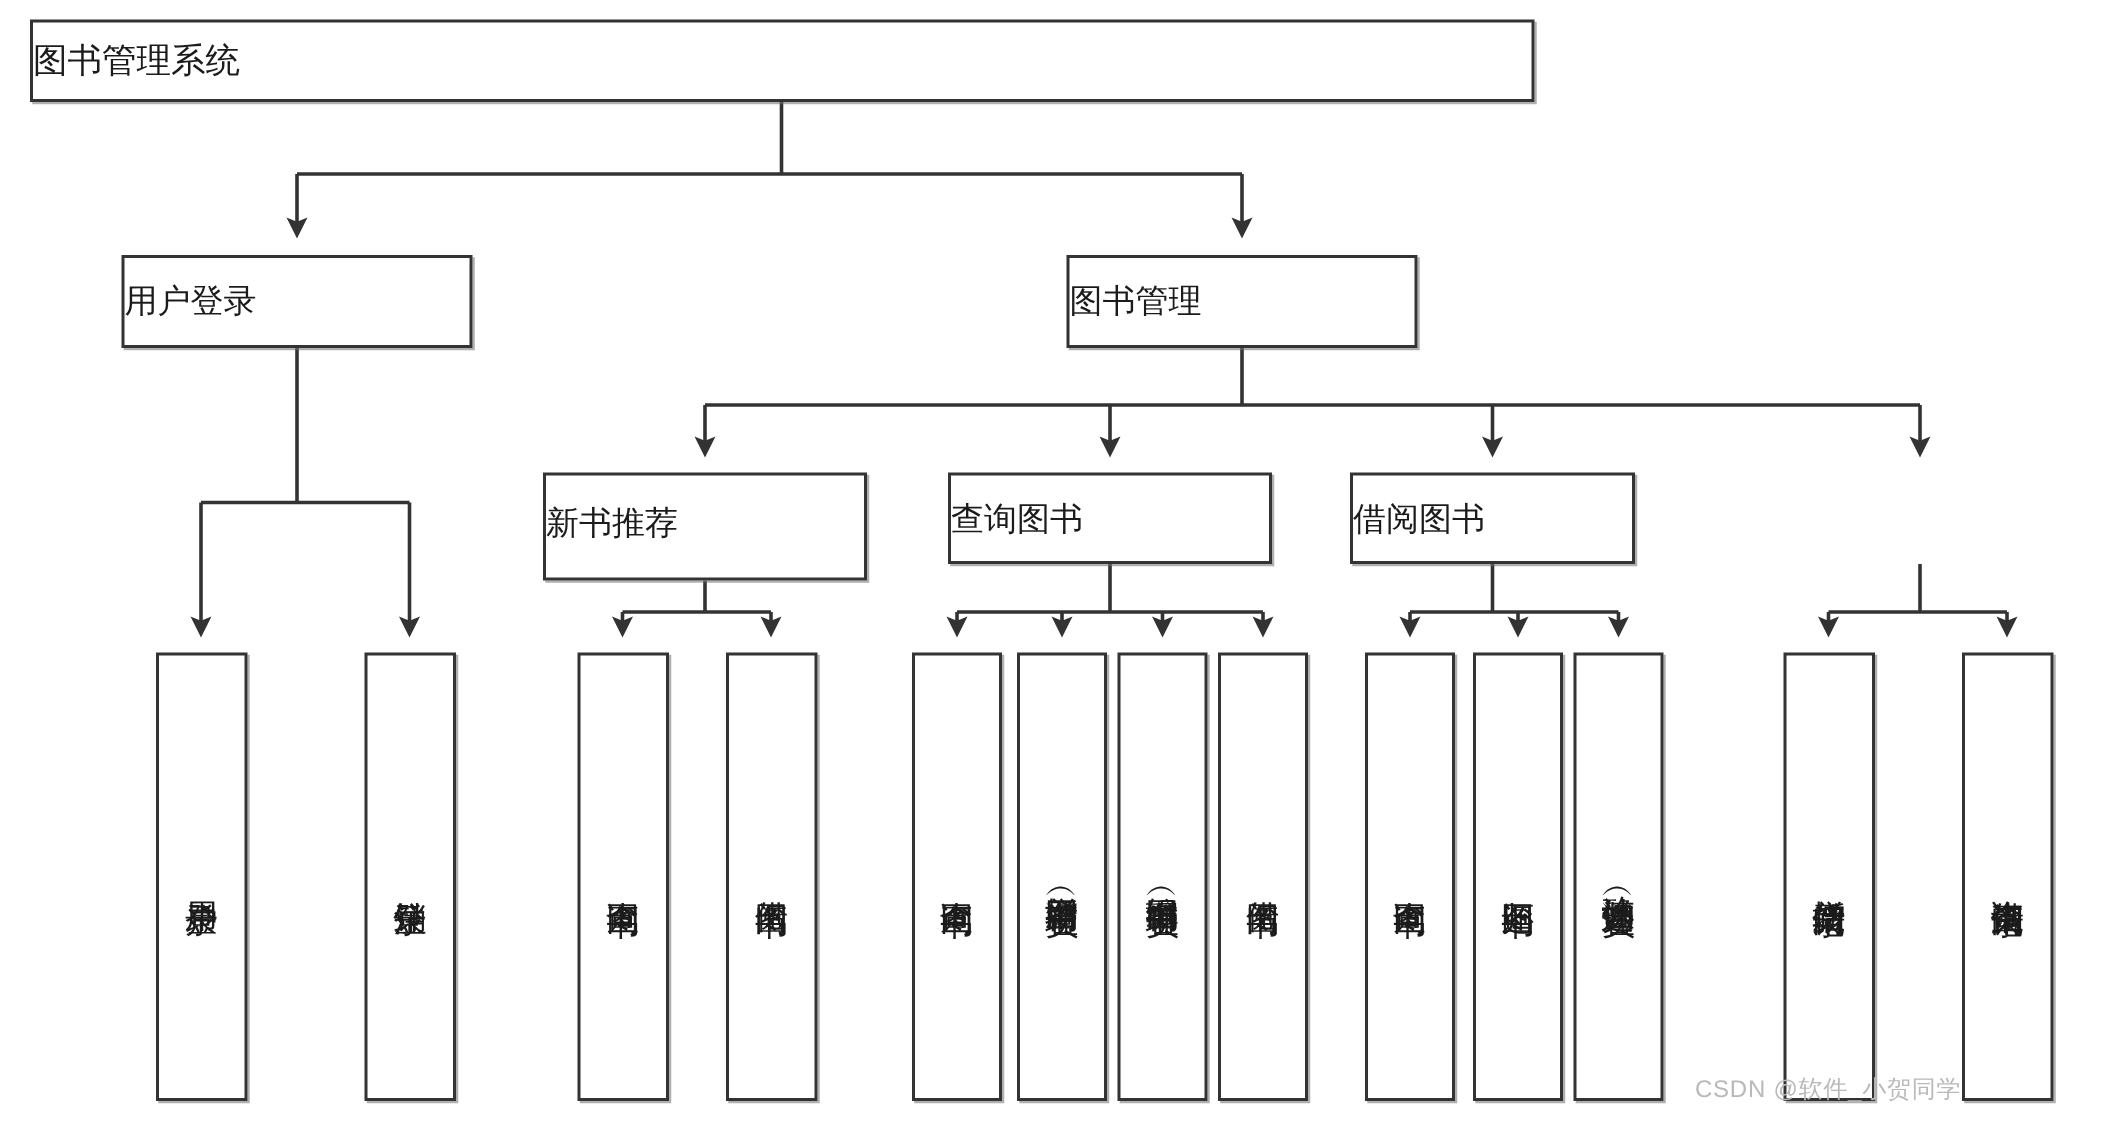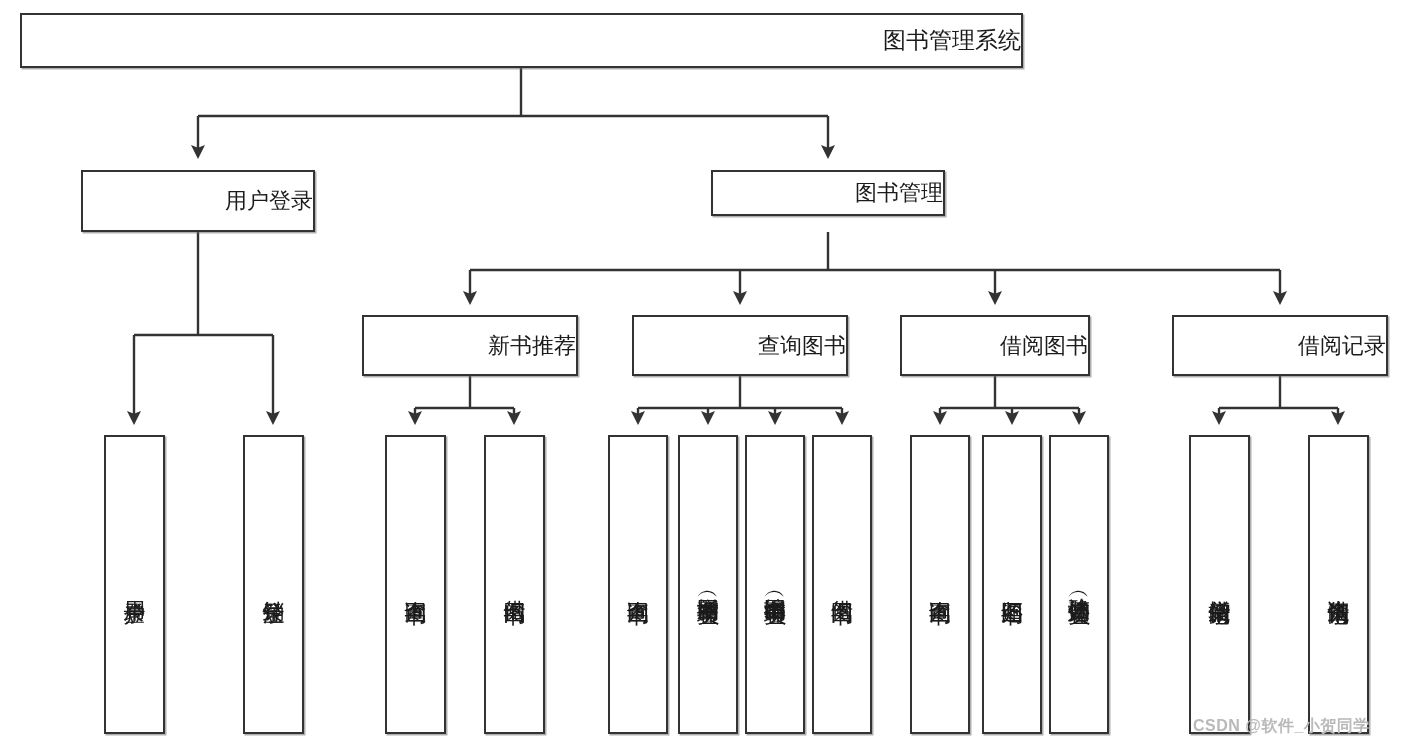--- a/index.html
+++ b/index.html
@@ -27,21 +27,21 @@
     pointer-events: none;
   }
   .node {
     position: absolute;
     box-sizing: border-box;
     background: #ffffff;
     border: 2px solid #333333;
     box-shadow: 1.5px 1.5px 0 0 rgba(110,110,110,0.55);
     display: flex;
     align-items: center;
-    justify-content: flex-end;
+    justify-content: flex-start;
     color: #1b1b1b;
   }
   .node .label {
     display: block;
     text-align: center;
     line-height: 1.18;
     white-space: nowrap;
   }
   
   .node.horiz .label {
@@ -128,36 +128,33 @@
     </g>
   </svg>
 
   <div class="node horiz root" style="left: 20px; top: 13px; width: 1003px; height: 55px;">
     <span class="label">图书管理系统</span>
   </div>
 
   <div class="node horiz" style="left: 81px; top: 170px; width: 234px; height: 62px;">
     <span class="label">用户登录</span>
   </div>
-  <div class="node horiz" style="left: 711px; top: 170px; width: 234px; height: 46px;">
+  <div class="node horiz" style="left: 711px; top: 170px; width: 234px; height: 62px;">
     <span class="label">图书管理</span>
   </div>
 
-  <div class="node horiz" style="left: 362px; top: 315px; width: 216px; height: 61px;">
+  <div class="node horiz" style="left: 362px; top: 315px; width: 216px; height: 72px; font-family: Liberation Mono, monospace;">
     <span class="label">新书推荐</span>
   </div>
   <div class="node horiz" style="left: 632px; top: 315px; width: 216px; height: 61px;">
     <span class="label">查询图书</span>
   </div>
   <div class="node horiz" style="left: 900px; top: 315px; width: 190px; height: 61px;">
     <span class="label">借阅图书</span>
   </div>
-  <div class="node horiz" style="left: 1172px; top: 315px; width: 216px; height: 61px;">
-    <span class="label">借阅记录</span>
-  </div>
 
   <div class="node vert" style="left: 104px; top: 435px; width: 61px; height: 299px;">
     <span class="label">用户登录</span>
   </div>
   <div class="node vert" style="left: 243px; top: 435px; width: 61px; height: 299px;">
     <span class="label">注销登录</span>
   </div>
 
   <div class="node vert" style="left: 385px; top: 435px; width: 61px; height: 299px;">
     <span class="label">查询图书</span>
@@ -189,15 +186,15 @@
     <span class="label">确认归还（管理员）</span>
   </div>
 
   <div class="node vert" style="left: 1189px; top: 435px; width: 61px; height: 299px;">
     <span class="label">新增借阅记录</span>
   </div>
   <div class="node vert" style="left: 1308px; top: 435px; width: 61px; height: 299px;">
     <span class="label">查询借阅记录</span>
   </div>
 
-  <div class="watermark" style="left: 1193px; top: 716px; color: rgb(185, 185, 185); font-weight: bold;">CSDN @软件_小贺同学</div>
+  <div class="watermark" style="left: 1130px; top: 716px; color: rgb(185, 185, 185);">CSDN @软件_小贺同学</div>
 
 </div>
 
 </body></html>

